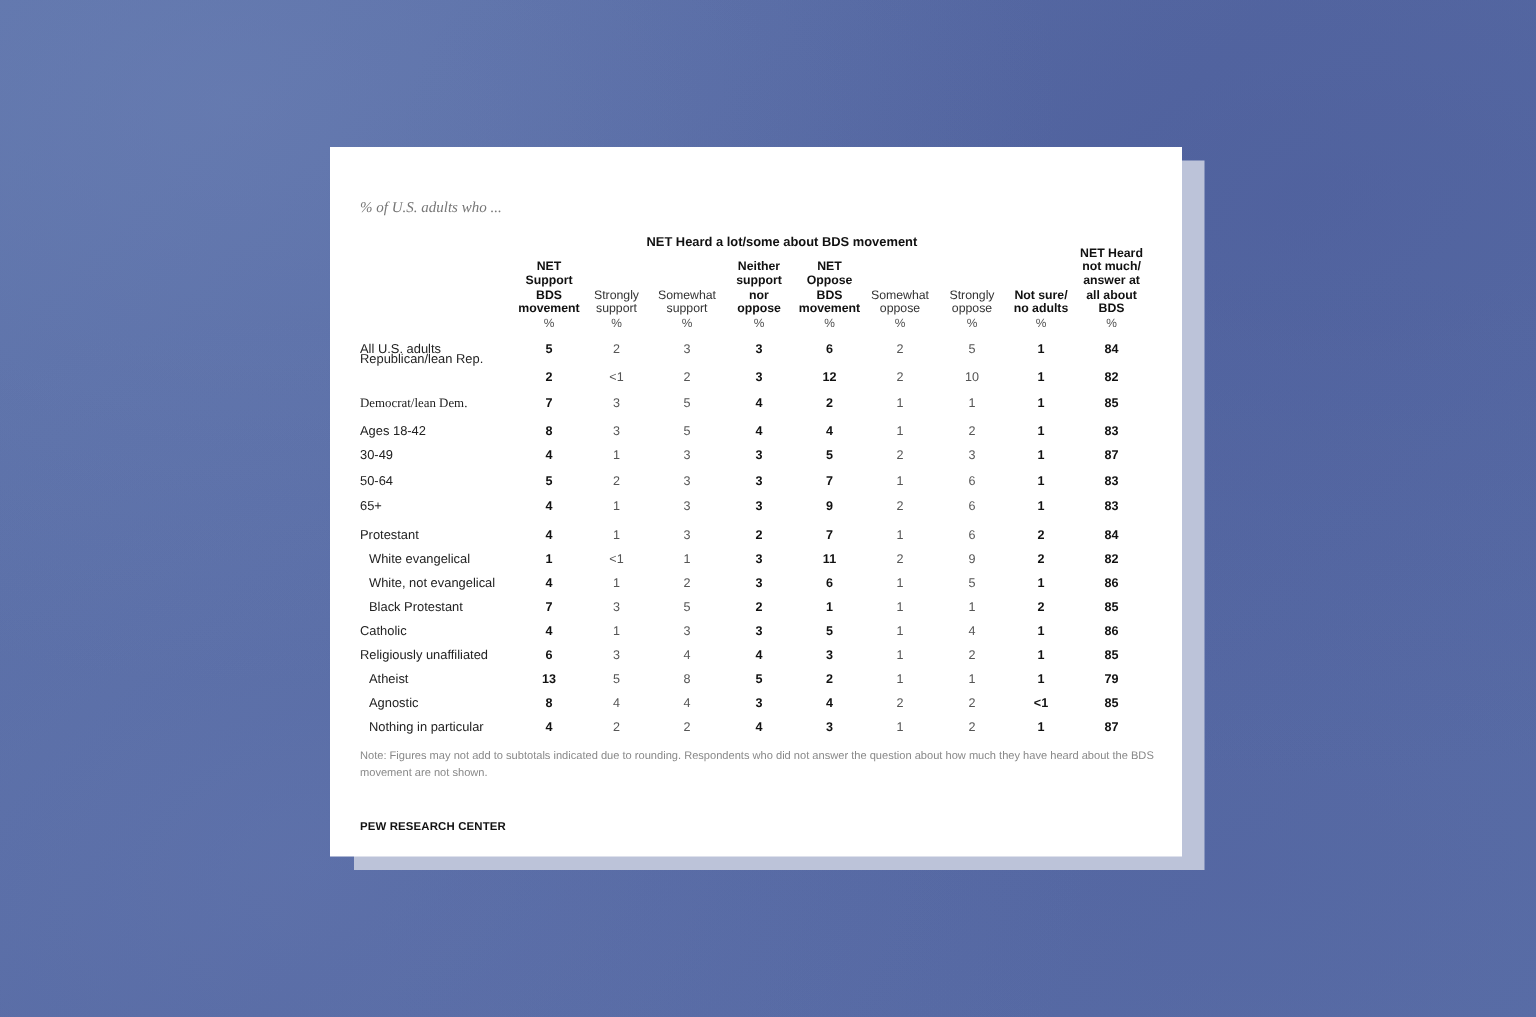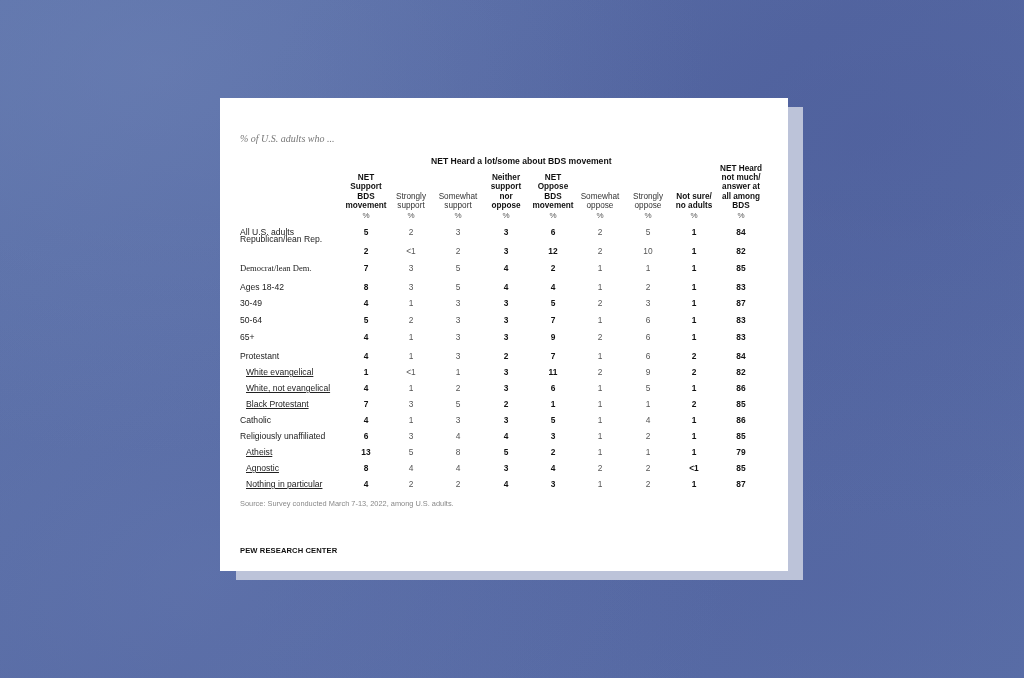--- a/index.html
+++ b/index.html
@@ -43,21 +43,21 @@
     height:60px; top:52px;
   }
   .colhead.bold { font-weight:bold; color:#111; }
   .pct-row span, .cell {
     position:absolute; width:40px; text-align:center; font-size:8.4px;
   }
   .pct { color:#777; font-size:8px; }
   .rowlabel {
     position:absolute; left:20px; font-size:8.6px; color:#222; white-space:nowrap;
   }
-  .rowlabel.indent { left:26px;text-decoration:underline; }
+  .rowlabel.indent { left:26px; }
   .cell { color:#555; }
   .cell.bold { font-weight:bold; color:#111; }
   .notes {
     position:absolute; left:20px; top:401px; width:530px;
     font-size:7.4px; line-height:10.6px; color:#888;
   }
   .brand {
     position:absolute; left:20px; top:448px;
     font-weight:bold; font-size:7.6px; color:#111; letter-spacing:0.1px;
   }
@@ -106,21 +106,21 @@
         <div>oppose</div>
       </div>
       <div class="colhead bold" style="left: 444px;">
         <div>Not sure/</div>
         <div>no adults</div>
       </div>
       <div class="colhead bold" style="left: 491px;">
         <div>NET Heard</div>
         <div>not much/</div>
         <div>answer at</div>
-        <div>all among</div>
+        <div>all about</div>
         <div>BDS</div>
       </div>
       <span class="cell pct" style="left: 126px; top: 113px;">%</span>
       <span class="cell pct" style="left: 171px; top: 113px;">%</span>
       <span class="cell pct" style="left: 218px; top: 113px;">%</span>
       <span class="cell pct" style="left: 266px; top: 113px;">%</span>
       <span class="cell pct" style="left: 313px; top: 113px;">%</span>
       <span class="cell pct" style="left: 360px; top: 113px;">%</span>
       <span class="cell pct" style="left: 408px; top: 113px;">%</span>
       <span class="cell pct" style="left: 454px; top: 113px;">%</span>
@@ -280,16 +280,16 @@
       <span class="cell" style="left: 171px; top: 381px;">2</span>
       <span class="cell" style="left: 218px; top: 381px;">2</span>
       <span class="cell bold" style="left: 266px; top: 381px;">4</span>
       <span class="cell bold" style="left: 313px; top: 381px;">3</span>
       <span class="cell" style="left: 360px; top: 381px;">1</span>
       <span class="cell" style="left: 408px; top: 381px;">2</span>
       <span class="cell bold" style="left: 454px; top: 381px;">1</span>
       <span class="cell bold" style="left: 501px; top: 381px;">87</span>
     </div>
   <div class="notes">
-    <div>Source: Survey conducted March 7-13, 2022, among U.S. adults.</div>
+    <div>Note: Figures may not add to subtotals indicated due to rounding. Respondents who did not answer the question about how much they have heard about the BDS movement are not shown.</div>
   </div>
   <div class="brand">PEW RESEARCH CENTER</div>
 </div>
 
 </body></html>

